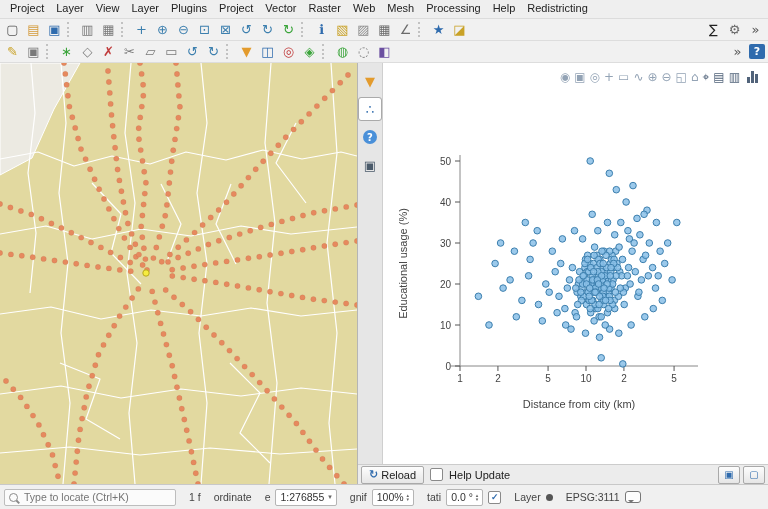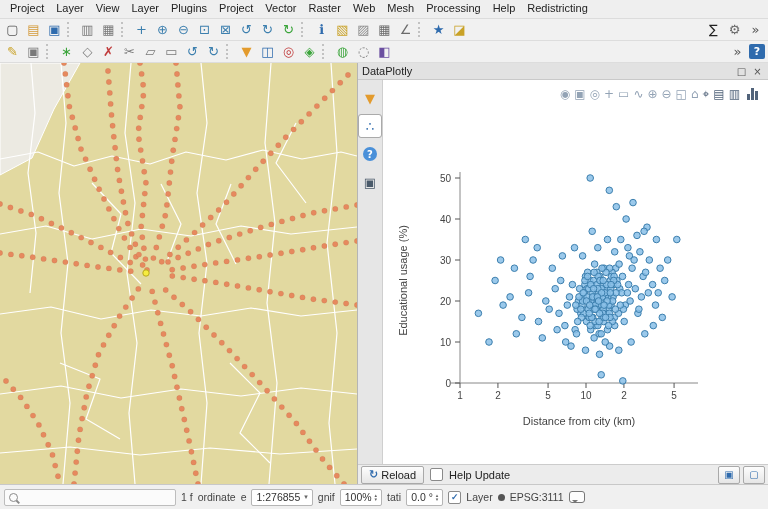--- a/index.html
+++ b/index.html
@@ -50,21 +50,21 @@
   .cb{width:11px;height:11px;border:1px solid #8a8a8a;background:#fff;border-radius:2px;display:inline-flex;align-items:center;justify-content:center;font-size:9px;color:#2f6bad;font-weight:bold;}
   .pb-right{margin-left:auto;display:flex;gap:3px;}
   .pb-btn{width:20px;height:16px;border:1px solid #a9a9a9;border-radius:2px;background:linear-gradient(#fdfdfd,#e6e6e6);display:flex;align-items:center;justify-content:center;font-size:10px;color:#2f6bad;font-family:"DejaVu Sans",sans-serif;}
 
   
   #statusbar{position:absolute;left:0;bottom:0;width:768px;height:25px;background:#f0f0f0;border-top:1px solid #c8c8c8;display:flex;align-items:center;padding:0 4px;box-sizing:border-box;gap:5px;font-size:10.5px;color:#333;}
   #locate-box{display:flex;align-items:center;gap:4px;width:172px;height:17px;background:#fbfbfb;border:1px solid #bdbdbd;border-radius:2px;padding:0 4px;box-sizing:border-box;}
   #locate-box input{border:none;outline:none;background:transparent;font-size:10.5px;width:140px;font-family:"Liberation Sans",sans-serif;color:#555;}
   .mag{width:7px;height:7px;border:1.5px solid #8a8a8a;border-radius:50%;position:relative;flex:0 0 auto;}
   .mag::after{content:"";position:absolute;width:4px;height:1.5px;background:#8a8a8a;transform:rotate(45deg);left:6px;top:7px;}
-  .sb-frag{color:#444;white-space:nowrap;}
+  .sb-frag{color:#444;white-space:nowrap;margin-left:8px;}
   .sb-box{height:17px;background:#ffffff;border:1px solid #b5b5b5;border-radius:2px;display:flex;align-items:center;padding:0 4px;box-sizing:border-box;white-space:nowrap;}
   .spin{display:flex;flex-direction:column;font-size:5px;line-height:4px;color:#666;margin-left:3px;font-family:"DejaVu Sans",sans-serif;}
   .ddown{font-size:7px;color:#666;margin-left:4px;font-family:"DejaVu Sans",sans-serif;}
   .crs-dot{width:7px;height:7px;border-radius:50%;background:#555;}
   .bubble{width:14px;height:10px;border:1px solid #777;border-radius:3px;position:relative;background:#fdfdfd;}
   .bubble::after{content:"";position:absolute;left:2px;bottom:-4px;border:3px solid transparent;border-top-color:#777;}
 
   
   text{font-family:"Liberation Sans",sans-serif;}
 </style>
@@ -424,25 +424,20 @@
         <circle cx="43.5" cy="371.8" r="2.7" fill="#e6895e" stroke="rgba(120,60,30,0.15)" stroke-width="0.6"></circle>
         <circle cx="48.2" cy="381.8" r="2.7" fill="#e6895e" stroke="rgba(120,60,30,0.15)" stroke-width="0.6"></circle>
         <circle cx="52.5" cy="391.9" r="2.7" fill="#e6895e" stroke="rgba(120,60,30,0.15)" stroke-width="0.6"></circle>
         <circle cx="55.2" cy="402.6" r="2.7" fill="#e6895e" stroke="rgba(120,60,30,0.15)" stroke-width="0.6"></circle>
         <circle cx="58.0" cy="413.2" r="2.7" fill="#e6895e" stroke="rgba(120,60,30,0.15)" stroke-width="0.6"></circle>
         <circle cx="146" cy="210" r="3.2" fill="#f6ec3f" stroke="#b8a820" stroke-width="1"></circle>
       </svg>
   </div>
 
   <div id="panel">
-    <div id="panel-header">
-      <span class="ph-title">DataPlotly</span>
-      <span class="ph-btn icofont">□</span>
-      <span class="ph-btn icofont">×</span>
-    </div>
     <div id="panel-body">
       <div id="tabstrip">
           <span class="ptab" style="color: rgb(227, 155, 45);">▼</span>
           <span class="ptab active" style="color: rgb(47, 107, 173);">∴</span>
           <span class="ptab">
             <span class="qmark" style="background: rgb(74, 144, 217);">?</span>
           </span>
           <span class="ptab" style="color: rgb(74, 90, 106);">▣</span>
         </div>
       <div id="plot-area">
@@ -732,20 +727,21 @@
         <span class="pb-btn">
             <span class="icofont">▢</span>
           </span>
       </span>
     </div>
   </div>
 
   <div id="statusbar">
     <span id="locate-box">
       <span class="mag"></span>
+      <input placeholder="Type to locate (Ctrl+K)" style="">
     </span>
     <span class="sb-frag">1 f</span>
     <span class="sb-frag">ordinate</span>
     <span class="sb-frag">e</span>
     <span class="sb-box">
       <span>1:276855</span>
       <span class="ddown">▾</span>
     </span>
     <span class="sb-frag">gnif</span>
     <span class="sb-box">

